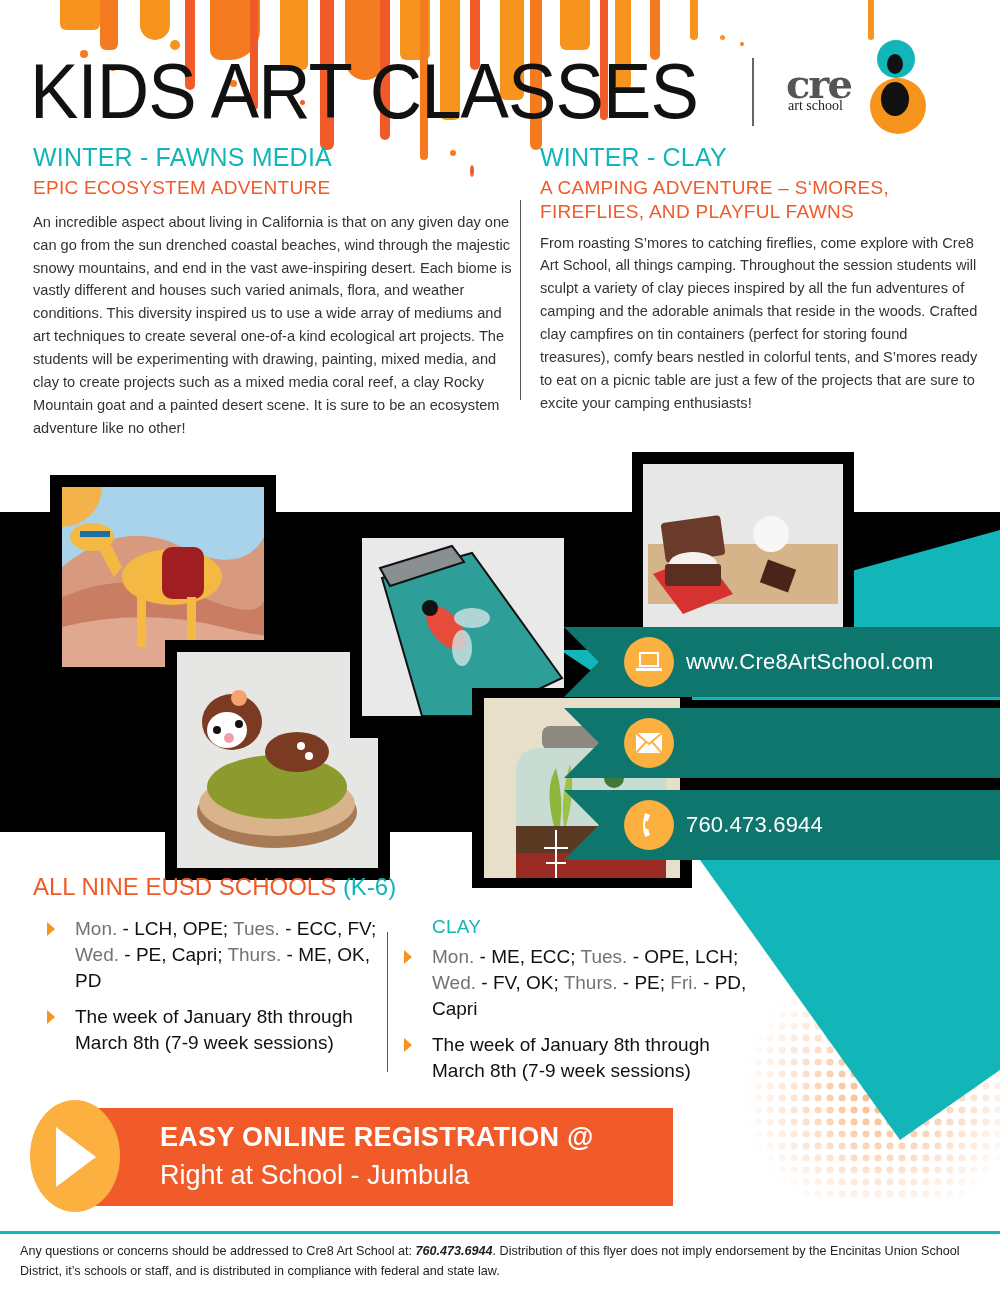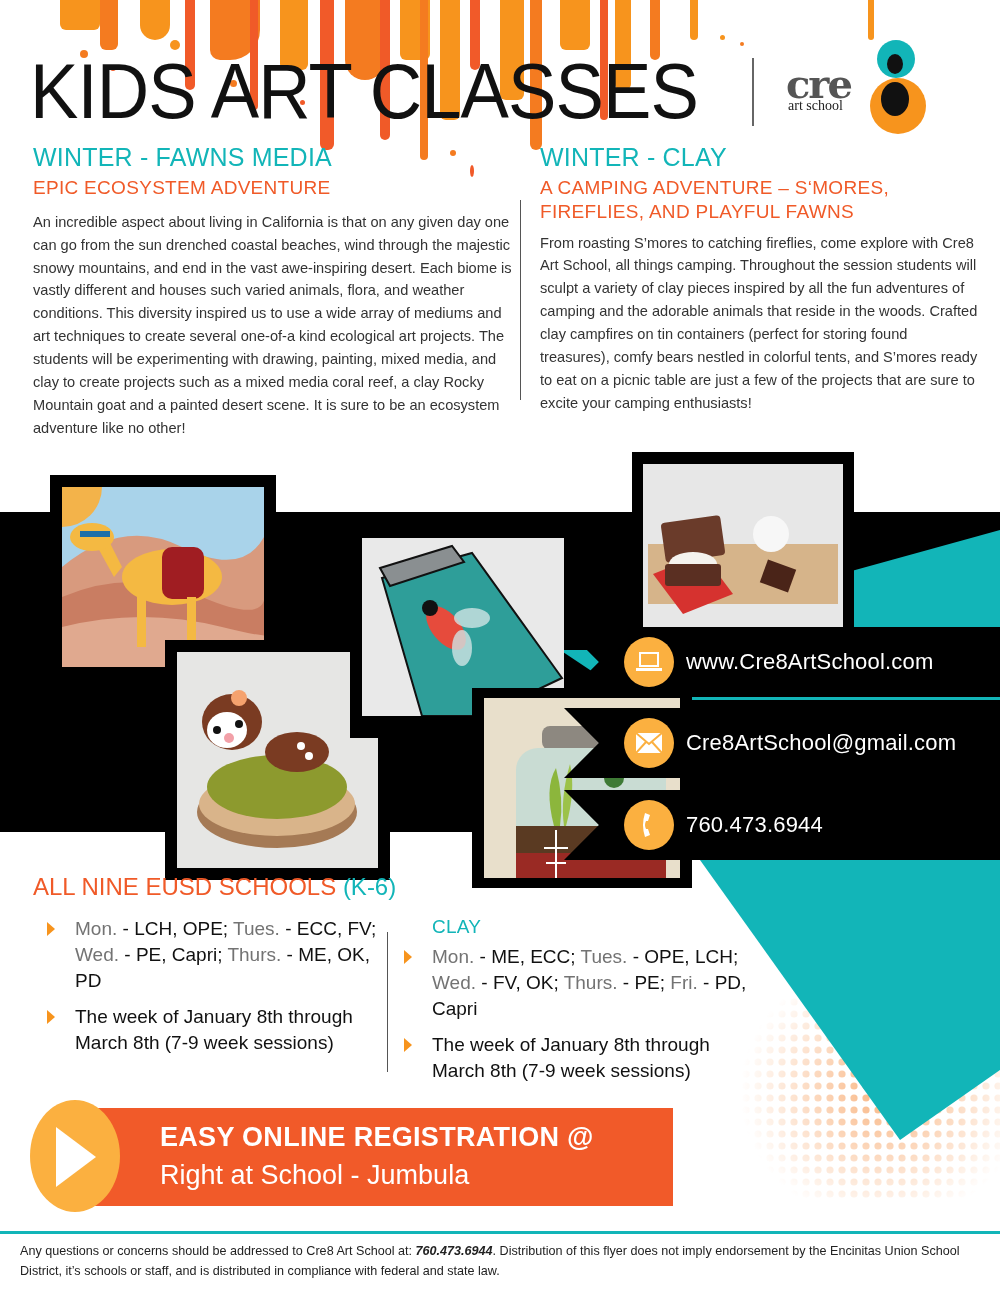--- a/index.html
+++ b/index.html
@@ -48,21 +48,21 @@
     
     .band { position: absolute; left: 0; top: 512px; width: 1000px; height: 320px; background: #000; }
     .teal-wedge { position: absolute; left: 0; top: 0; width: 1000px; height: 1294px; }
 
     
     .photo-frame { position: absolute; background: #000; }
     .photo { position: absolute; overflow: hidden; }
 
     
     .ribbon {
-      position: absolute; left: 564px; width: 436px; height: 70px; background: #000000;
+      position: absolute; left: 564px; width: 436px; height: 70px; background: #0f766e;
       clip-path: polygon(0 0, 100% 0, 100% 100%, 0 100%, 8% 50%);
       display: flex; align-items: center;
     }
     .ribbon-icon {
       position: absolute; left: 60px; width: 50px; height: 50px; border-radius: 50%;
       background: #fbb040; display: flex; align-items: center; justify-content: center;
     }
     .ribbon-text { position: absolute; left: 122px; color: #fff; font-size: 22px; letter-spacing: 0.2px; white-space: nowrap; }
 
     
@@ -272,21 +272,20 @@
   </span>
   <span class="ribbon-text">www.Cre8ArtSchool.com</span>
 </div>
 <div class="ribbon" style="top:708px;">
   <span class="ribbon-icon">
     <svg width="26" height="20" viewBox="0 0 26 20">
         <rect x="0" y="0" width="26" height="20" fill="#fff"></rect>
         <path d="M0 0 L13 11 L26 0 M0 20 L10 9 M26 20 L16 9" stroke="#fbb040" stroke-width="2" fill="none"></path>
       </svg>
   </span>
-  <span class="ribbon-text">Cre8ArtSchool@gmail.com</span>
 </div>
 <div class="ribbon" style="top:790px;">
   <span class="ribbon-icon">
     <svg width="16" height="28" viewBox="0 0 16 28">
         <path d="M4 2 Q0 14 4 26 L9 24 L7 18 L5 18 Q3 14 5 10 L7 10 L9 4Z" fill="#fff"></path>
       </svg>
   </span>
   <span class="ribbon-text">760.473.6944</span>
 </div>
 

